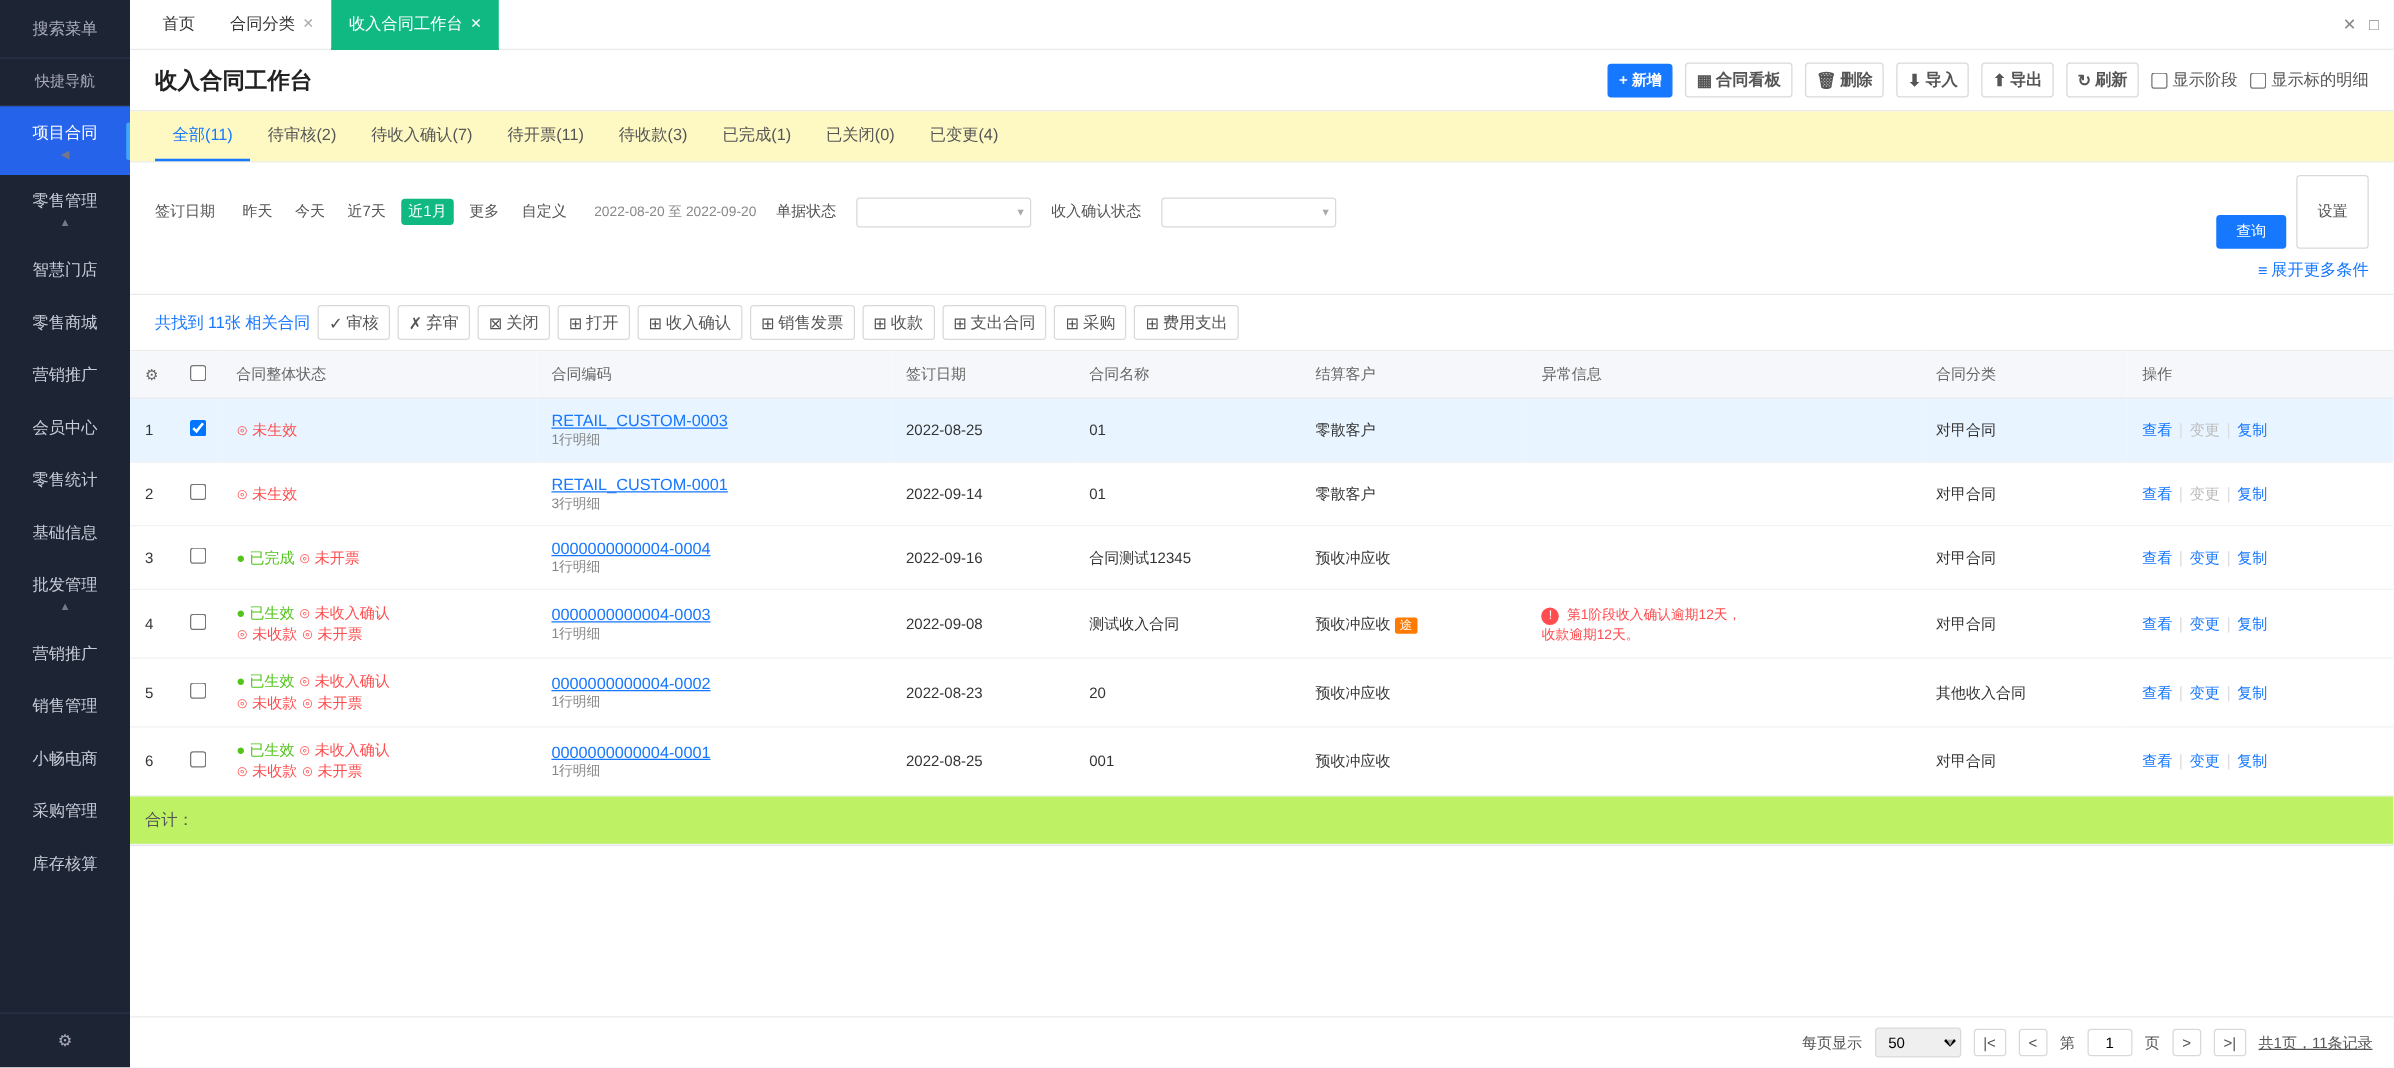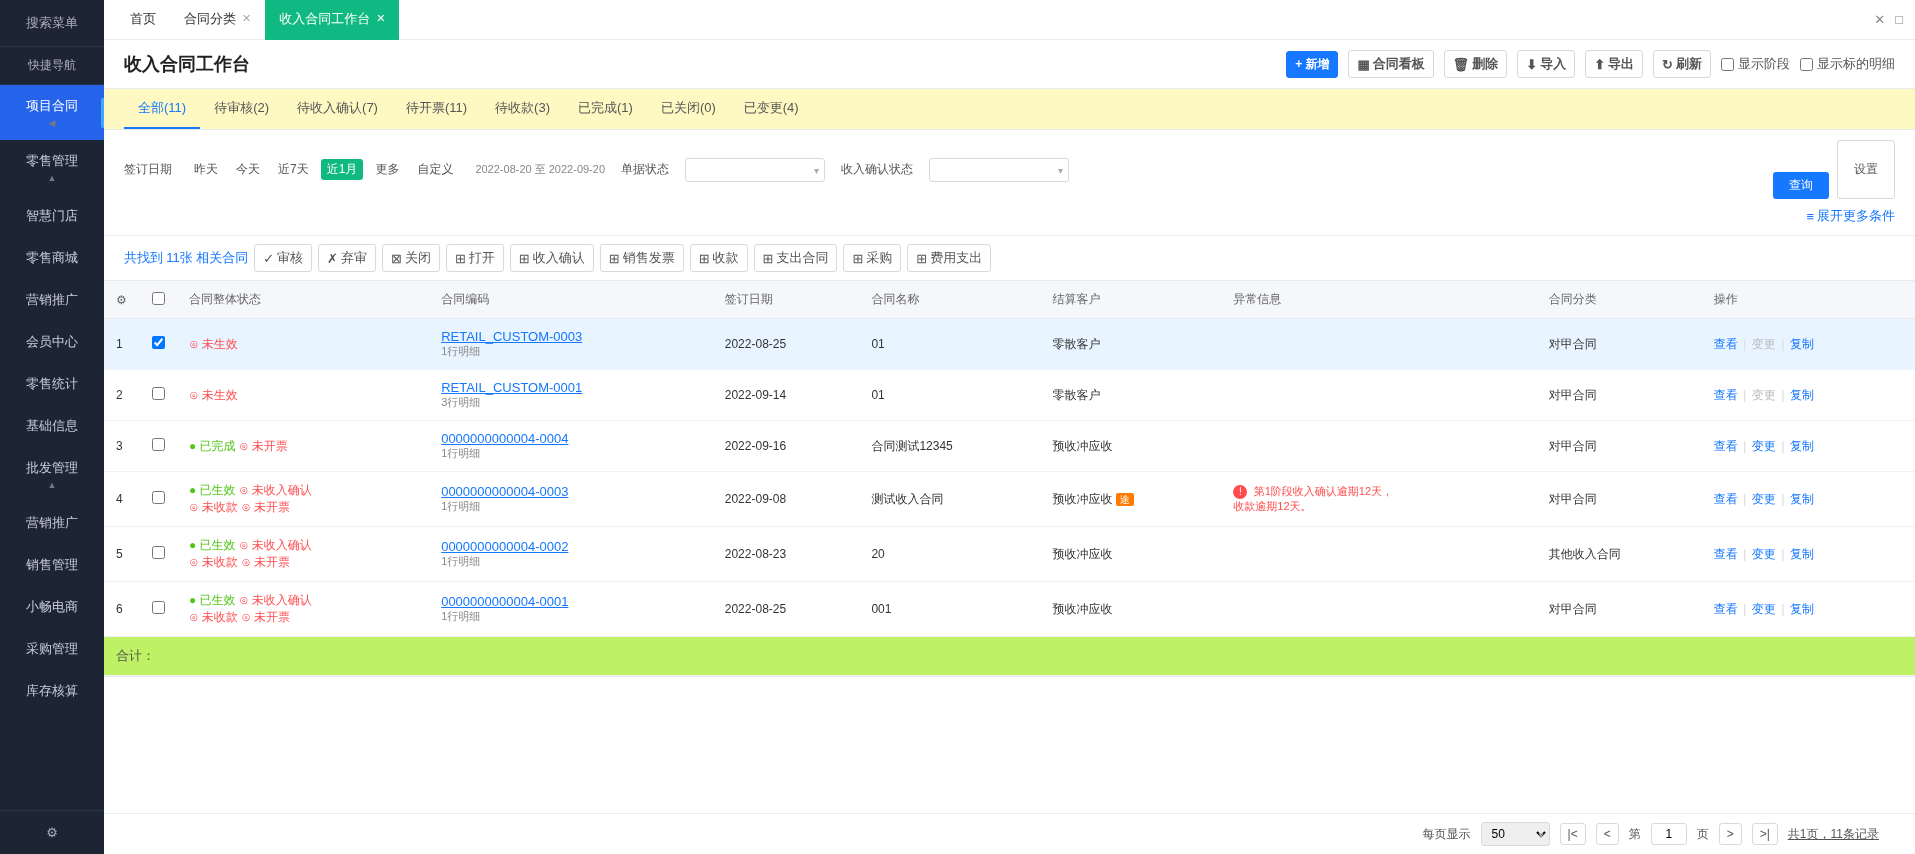--- a/index.html
+++ b/index.html
@@ -76,21 +76,21 @@
     .status-active { color: #52c41a; font-size: 12px; }
     .code-link { color: #1677ff; text-decoration: underline; cursor: pointer; }
     .sub-text { color: #888; font-size: 11px; }
     .op-btn { color: #1677ff; cursor: pointer; font-size: 12px; }
     .op-sep { color: #ddd; margin: 0 2px; }
     .op-btn.disabled { color: #bbb; cursor: not-allowed; }
     .error-icon { display: inline-block; width: 14px; height: 14px; background: #ff4d4f; color: #fff; border-radius: 50%; text-align: center; line-height: 14px; font-size: 10px; margin-right: 3px; }
     .alert-text { color: #ff4d4f; font-size: 11px; margin-top: 45px; }
 
     
-    .table-footer { background: #fff; border-top: 1px solid #e8eaed; padding: 8px 36px; display: flex; align-items: center; justify-content: flex-end; gap: 10px; flex-shrink: 0; }
+    .table-footer { background: #fff; border-top: 1px solid #e8eaed; padding: 8px 17px; display: flex; align-items: center; justify-content: flex-end; gap: 10px; flex-shrink: 0; }
     .footer-label { color: #555; font-size: 12px; }
     .footer-select { border: 1px solid #d9d9d9; border-radius: 3px; padding: 3px 20px 3px 6px; font-size: 12px; }
     .pagination-btn { padding: 3px 7px; border: 1px solid #d9d9d9; border-radius: 3px; cursor: pointer; background: #fff; font-size: 12px; color: #555; }
     .pagination-btn:disabled { color: #ccc; cursor: not-allowed; }
     .page-input { width: 36px; border: 1px solid #d9d9d9; border-radius: 3px; padding: 3px 4px; text-align: center; font-size: 12px; }
     .page-info { color: #555; font-size: 12px; text-decoration: underline; }
 
     
     .sum-row td { background: #bef264; color: #555; font-weight: 500; }
 

